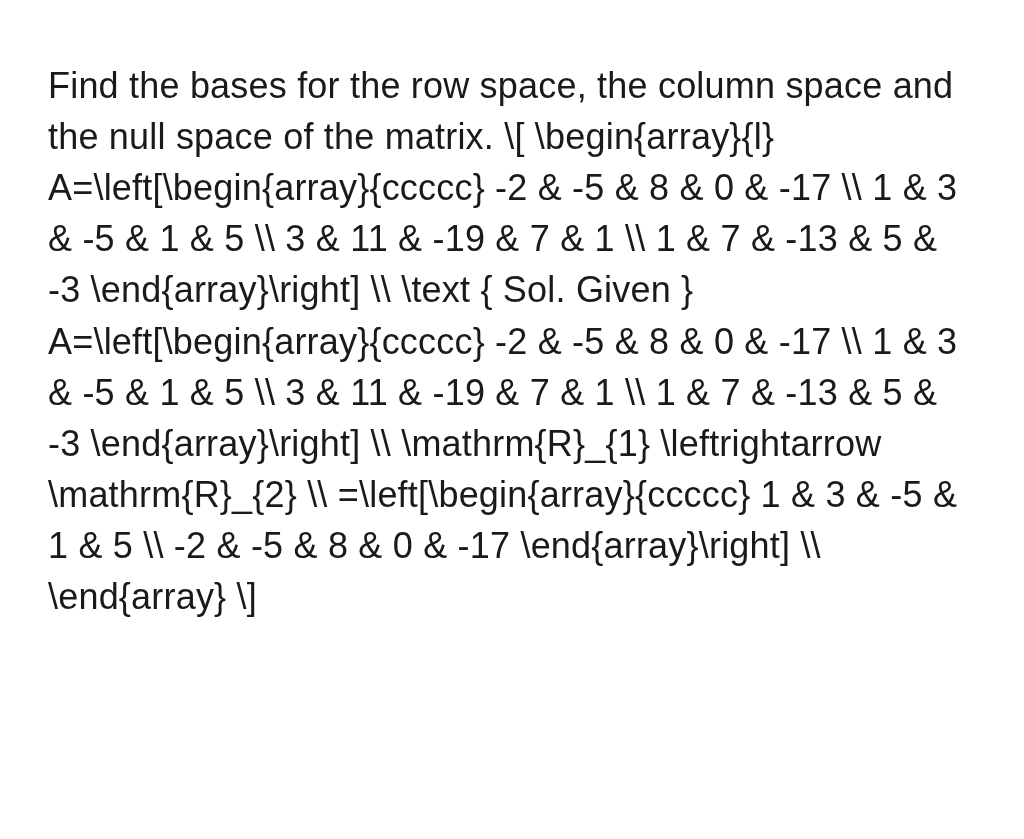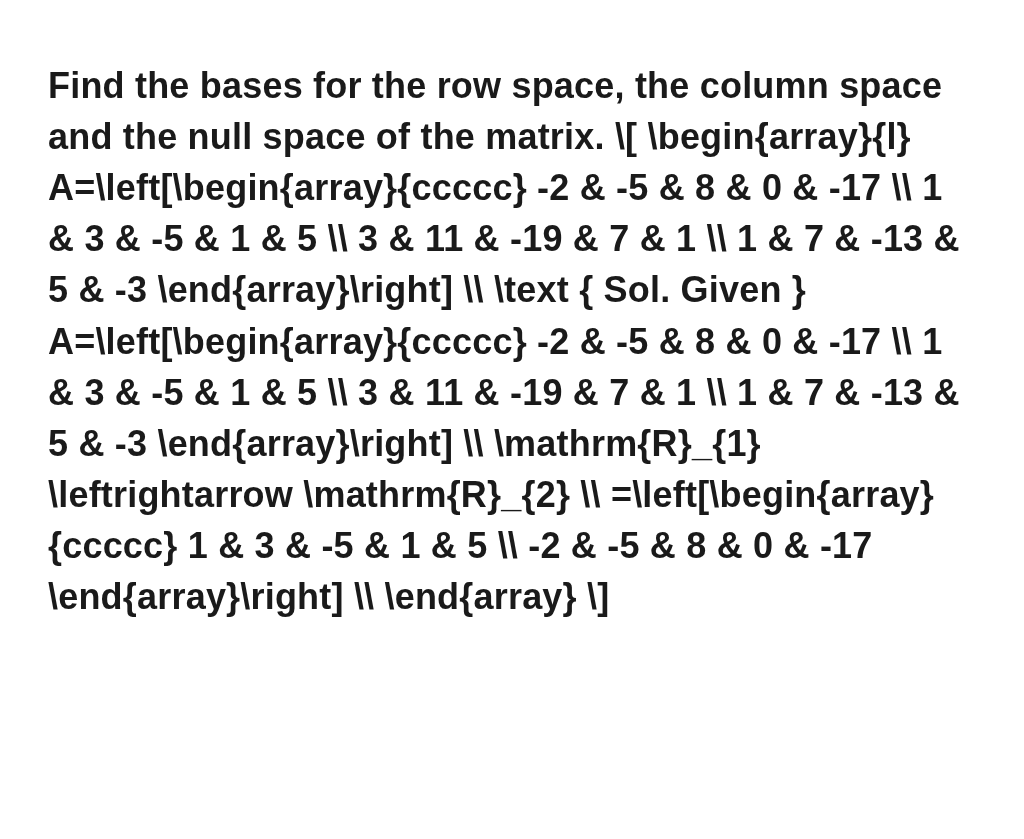--- a/index.html
+++ b/index.html
@@ -12,21 +12,21 @@
       height: 839px;
       background: #ffffff;
       font-family: Arial, Helvetica, sans-serif;
       padding: 60px 48px 40px 48px;
       overflow: hidden;
     }
     .content {
       font-size: 36px;
       line-height: 1.42;
       color: #1a1a1a;
-      font-weight: 700;
+      font-weight: 400;
       letter-spacing: 0.2px;
     }
     .paragraph {
       word-wrap: break-word;
     }
   </style>
 </head>
 <body>
 
 <div class="content">

